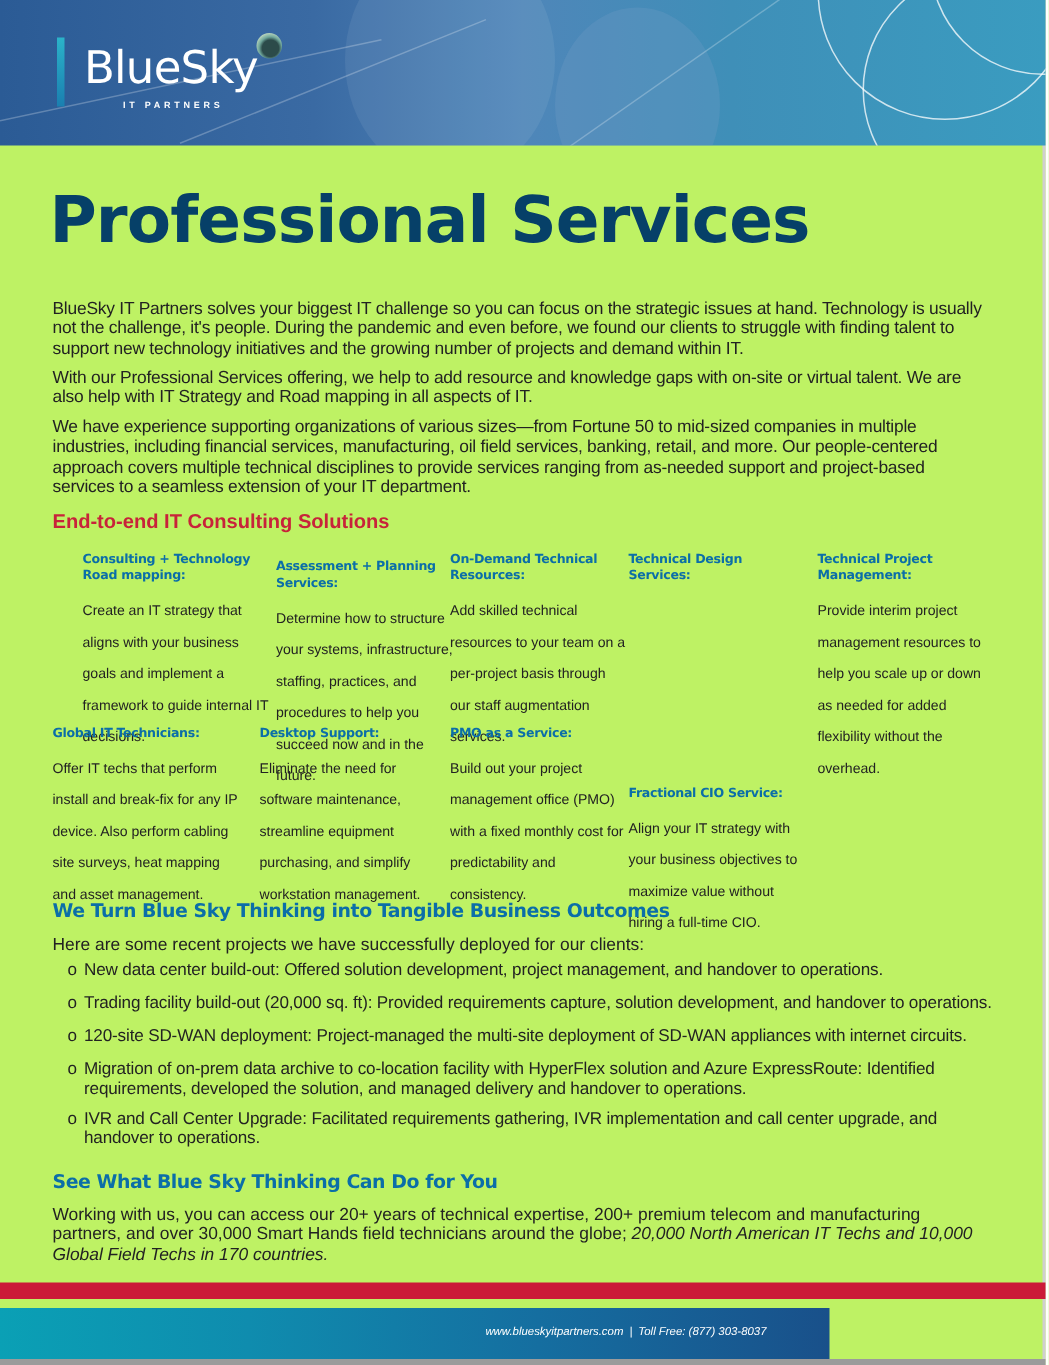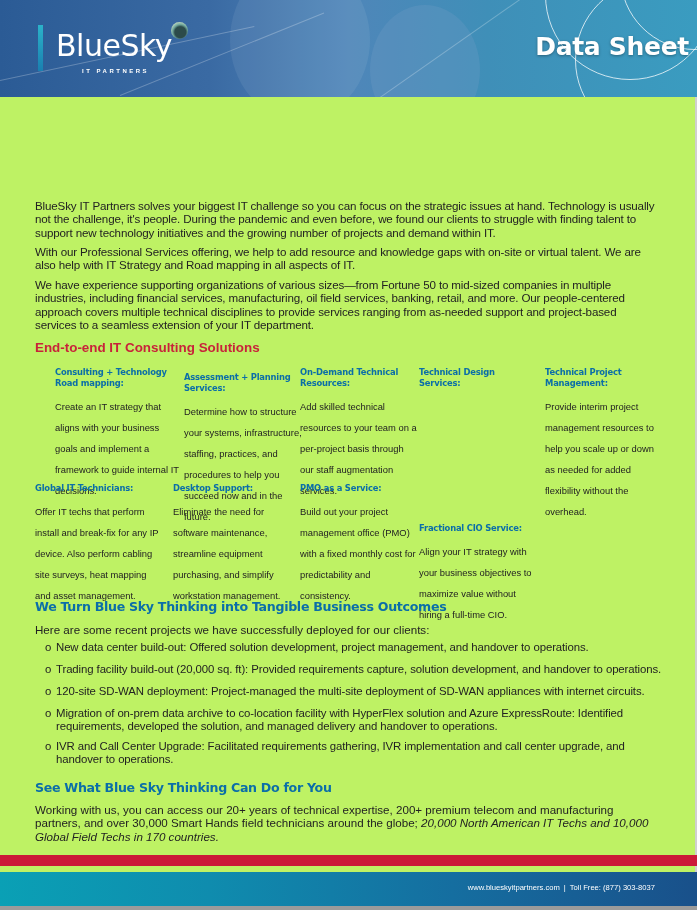--- a/index.html
+++ b/index.html
@@ -55,22 +55,22 @@
     .bullets { position: absolute; left: 45px; top: 641px; width: 620px; list-style: none; }
     .bullets li { position: relative; padding-left: 11px; font-size: 11.4px; line-height: 13px; color: #222; margin-bottom: 9px; letter-spacing: -0.1px; }
     .bullets li .mark { position: absolute; left: 0; top: 0; }
     .bullets li.two { margin-bottom: 7px; }
 
     .closing { position: absolute; left: 35px; top: 803px; width: 620px; font-size: 11.6px; line-height: 13.4px; color: #222; }
     .closing em { font-style: italic; }
 
     
     .red-stripe { position: absolute; left: 0; top: 855px; width: 697px; height: 11px; background: #cb1a38; }
-    .footer { position: absolute; left: 0; top: 872px; width: 697px; height: 34px;
-      background: linear-gradient(90deg, #0aa0b5 0%, #0f8cae 30%, #156ea0 65%, #19508a 100%); }
+    .footer { position: absolute; left: 0; top: 872px; width: 553px; height: 34px;
+      background: linear-gradient(90deg, #0aa0b5 0%, #0f8cae 30%, #156ea0 65%, #19508a 100%); font-style: italic; }
     .footer-text { position: absolute; right: 42px; top: 11px; font-size: 7.6px; color: #fff; }
     .footer-text .sep { margin: 0 4px; }
     .footer-base { position: absolute; left: 0; top: 906px; width: 697px; height: 4px; background: #9b9b9b; }
   </style>
 </head>
 <body>
 
 <div class="page">
 
   <div class="banner">
@@ -83,23 +83,23 @@
     <div class="ring r2"></div>
     <div class="ring r3"></div>
 
     <div class="logo">
       <div class="logo-bar"></div>
       <div class="logo-text">BlueSky</div>
       <div class="logo-dot"></div>
       <div class="logo-sub">IT PARTNERS</div>
     </div>
 
-    <div class="datasheet">Data Sheet</div>
   </div>
 
+  <h1 class="title">Professional Services</h1>
 
   <p class="body p1">BlueSky IT Partners solves your biggest IT challenge so you can focus on the strategic issues at hand. Technology is usually not the challenge, it's people. During the pandemic and even before, we found our clients to struggle with finding talent to support new technology initiatives and the growing number of projects and demand within IT.</p>
   <p class="body p2">With our Professional Services offering, we help to add resource and knowledge gaps with on-site or virtual talent. We are also help with IT Strategy and Road mapping in all aspects of IT.</p>
   <p class="body p3">We have experience supporting organizations of various sizes—from Fortune 50 to mid-sized companies in multiple industries, including financial services, manufacturing, oil field services, banking, retail, and more. Our people-centered approach covers multiple technical disciplines to provide services ranging from as-needed support and project-based services to a seamless extension of your IT department.</p>
 
   <h2 class="h-red">End-to-end IT Consulting Solutions</h2>
 
   <div class="svc" style="left:35px;top:367px;width:125px;margin-left:20px;">
     <div class="svc-title">Consulting + Technology Road mapping:</div>
     <div class="svc-desc">Create an IT strategy that aligns with your business goals and implement a framework to guide internal IT decisions.</div>

